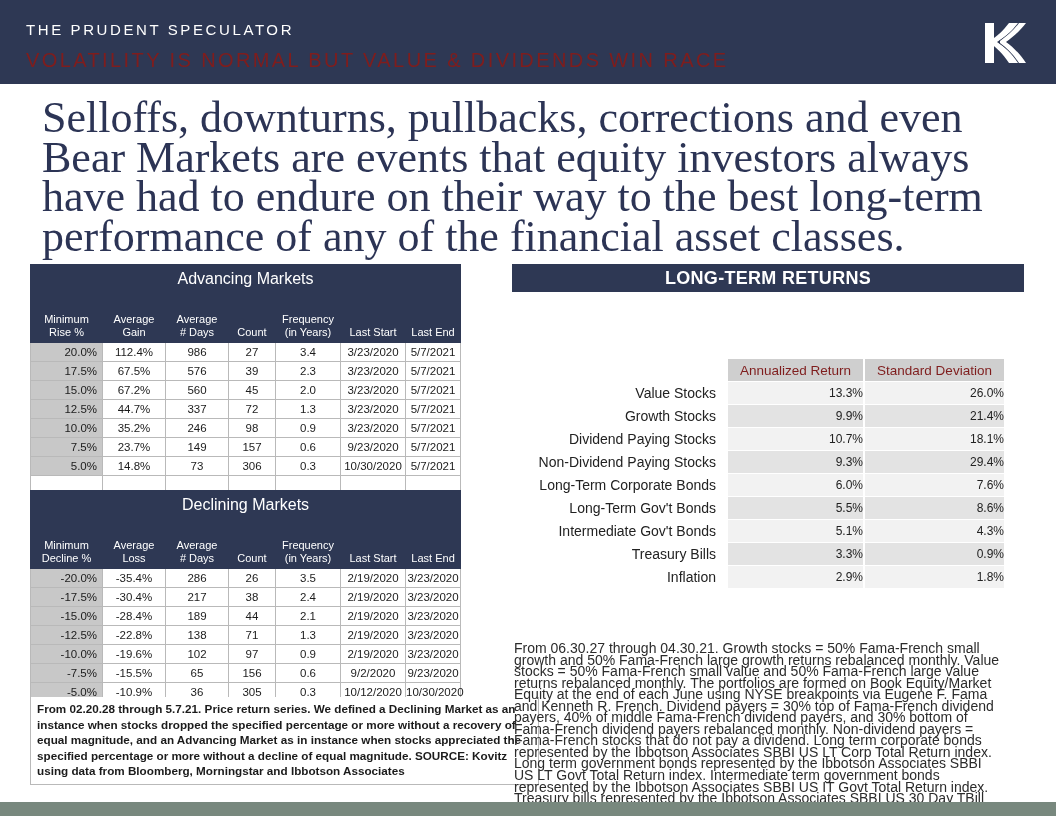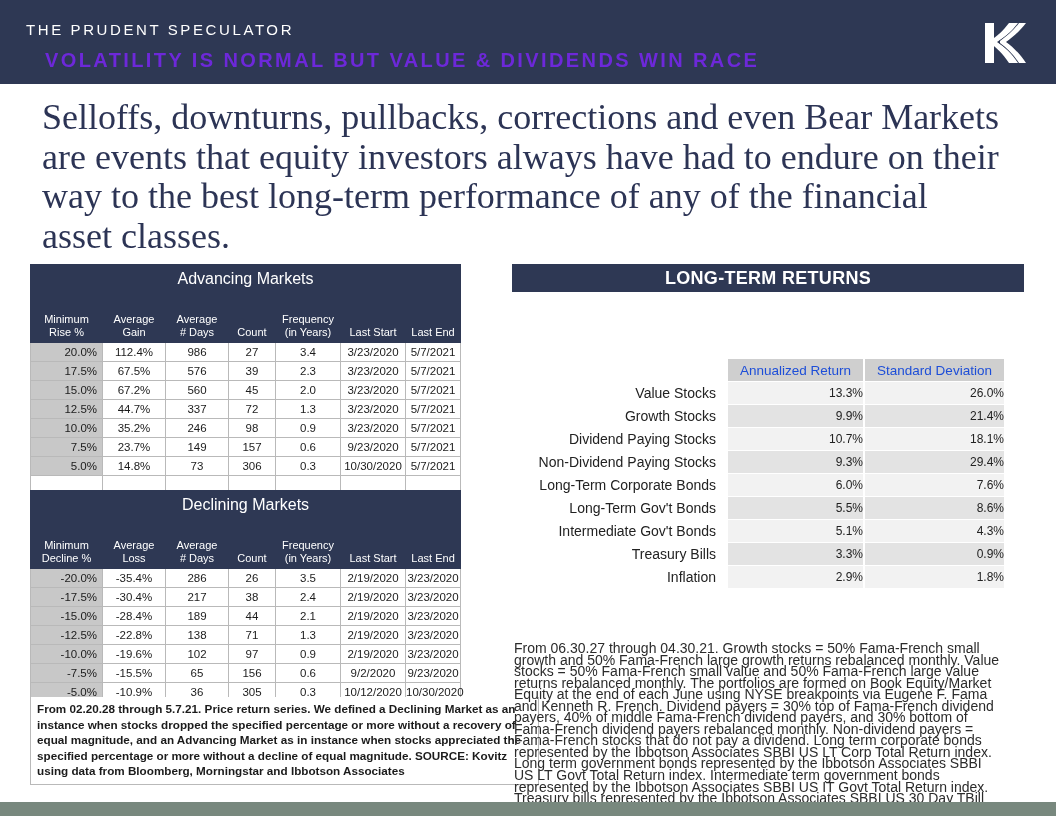--- a/index.html
+++ b/index.html
@@ -27,40 +27,39 @@
     position: absolute;
     left: 26px; top: 21px;
     color: #ffffff;
     font-size: 15px;
     font-weight: 400;
     letter-spacing: 2.6px;
   }
   .headline-bar {
     position: absolute;
     left: 26px; top: 49px;
-    color: #6d28d9;
+    color: #7f1d1d;
     font-size: 20px;
-    font-weight: 700;
+    font-weight: 400;
     letter-spacing: 2.4px;
-    margin-left: 19px;
   }
   .logo-mark {
     position: absolute;
     right: 29px; top: 23px;
     width: 42px; height: 40px;
   }
 
   
   .pullquote {
     position: absolute;
     left: 42px; top: 98px;
     width: 960px;
     color: #2c3455;
     font-family: "Liberation Serif", serif;
-    font-size: 36px;
+    font-size: 44px;
     line-height: 39.5px;
     font-weight: 400;
   }
 
   
   .left-panel {
     position: absolute;
     left: 30px; top: 264px;
     width: 430px;
   }
@@ -165,21 +164,21 @@
   .lt-rowname {
     text-align: right;
     padding-right: 10px !important;
     background: transparent;
     white-space: nowrap;
   }
   .lt-colhead {
     background: #cfcfcf;
     text-align: center;
     font-size: 13.5px;
-    color: #1d4ed8;
+    color: #7f1d1d;
   }
   .lt-val {
     text-align: right;
     font-size: 12px;
   }
   .lt-val.odd  { background: #f2f2f2; }
   .lt-val.even { background: #e3e3e3; }
 
   .footnote-right {
     position: absolute;

